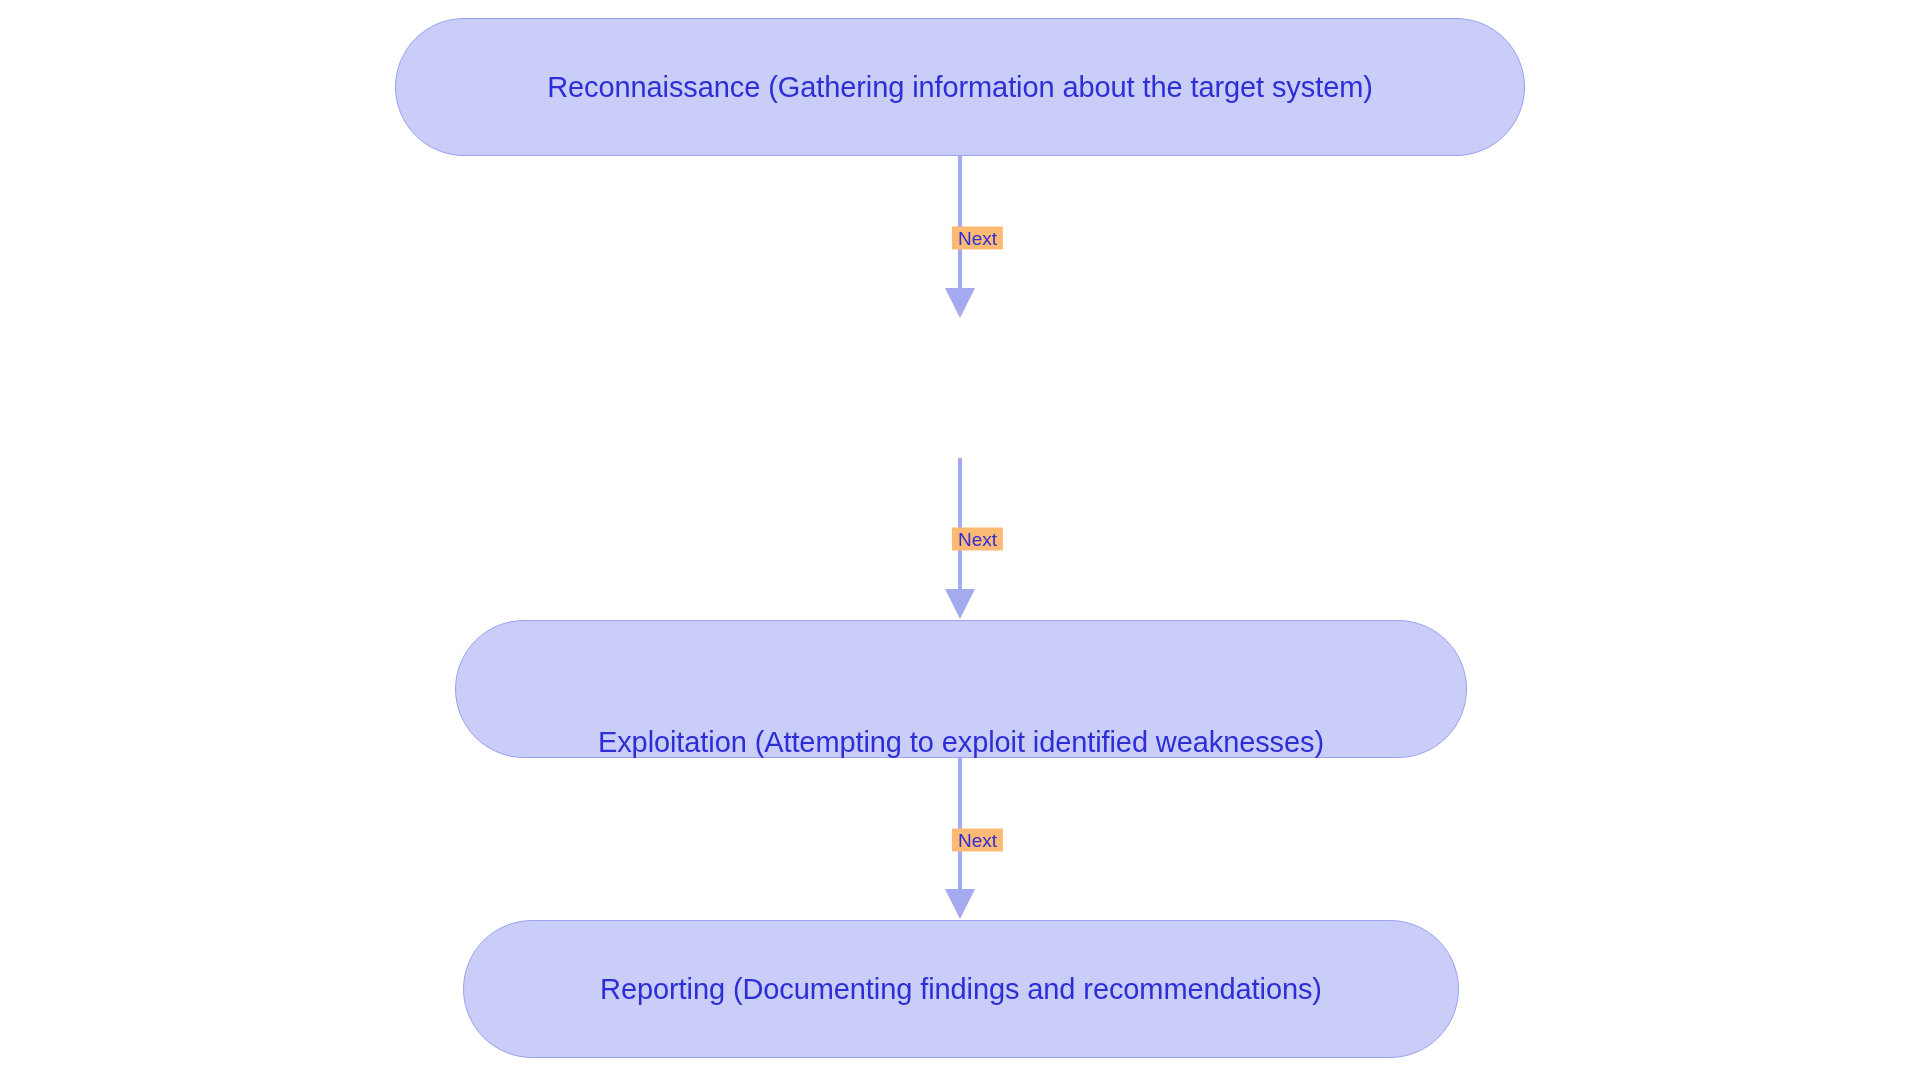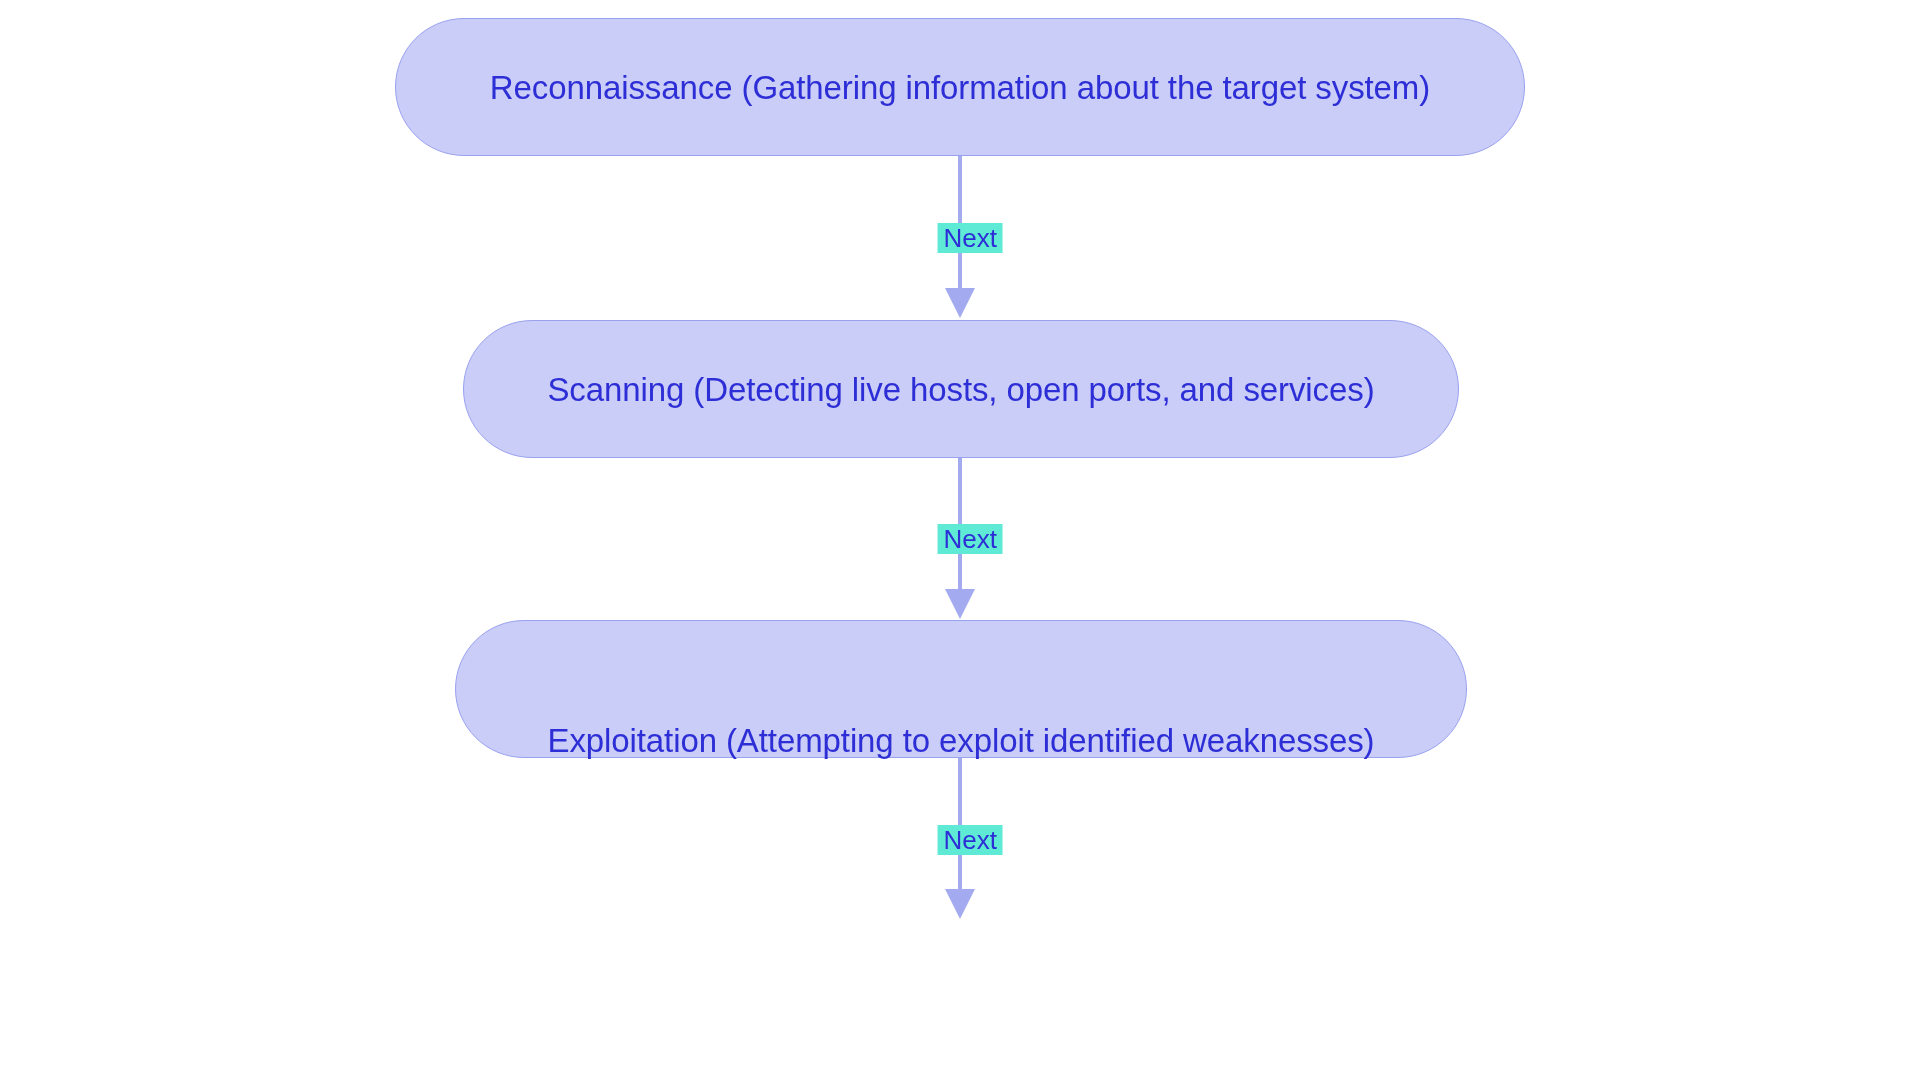--- a/index.html
+++ b/index.html
@@ -28,21 +28,21 @@
     background: #c9cdf8;
     border: 1.6px solid #9aa2ef;
     border-radius: 9999px;
     display: flex;
     align-items: center;
     justify-content: center;
     text-align: center;
   }
   .node-label {
     color: #2d2ed6;
-    font-size: 33px;
+    font-size: 29px;
     font-family: "Liberation Sans", sans-serif;
     font-weight: 400;
     letter-spacing: -0.1px;
     white-space: nowrap;
     line-height: 1;
   }
 
   
   #node-0 { left: 395px;  top: 18px;   width: 1130px; height: 138px; }
   #node-1 { left: 463px;  top: 320px;  width: 996px;  height: 138px; }
@@ -64,25 +64,25 @@
     stroke-width: 4;
     fill: none;
   }
   .edge-arrow {
     fill: #a3aaf0;
   }
 
   .edge-label {
     position: absolute;
     color: #2d2ed6;
-    font-size: 26px;
+    font-size: 19px;
     font-family: "Liberation Sans", sans-serif;
     line-height: 1;
     white-space: nowrap;
-    background: #5eead4;
+    background: #fdba74;
     padding: 2px 6px;
     transform: translate(-100%, -50%);
   }
   #edge-label-0 { left: 1003px; top: 238px; }
   #edge-label-1 { left: 1003px; top: 539px; }
   #edge-label-2 { left: 1003px; top: 840px; }
 </style>
 </head>
 <body>
 
@@ -104,22 +104,22 @@
   </svg>
 
   <div class="edge-label" id="edge-label-0">Next</div>
   <div class="edge-label" id="edge-label-1">Next</div>
   <div class="edge-label" id="edge-label-2">Next</div>
 
   <div class="node" id="node-0">
     <span class="node-label">Reconnaissance (Gathering information about the target system)</span>
   </div>
 
-  <div class="node" id="node-1">
-    <span class="node-label">Scanning (Detecting live hosts, open ports, and services)</span>
-  </div>
 
   <div class="node" id="node-2">
     <span class="node-label">Exploitation (Attempting to exploit identified weaknesses)</span>
   </div>
 
+  <div class="node" id="node-3">
+    <span class="node-label">Reporting (Documenting findings and recommendations)</span>
+  </div>
 
 </div>
 
 </body></html>

